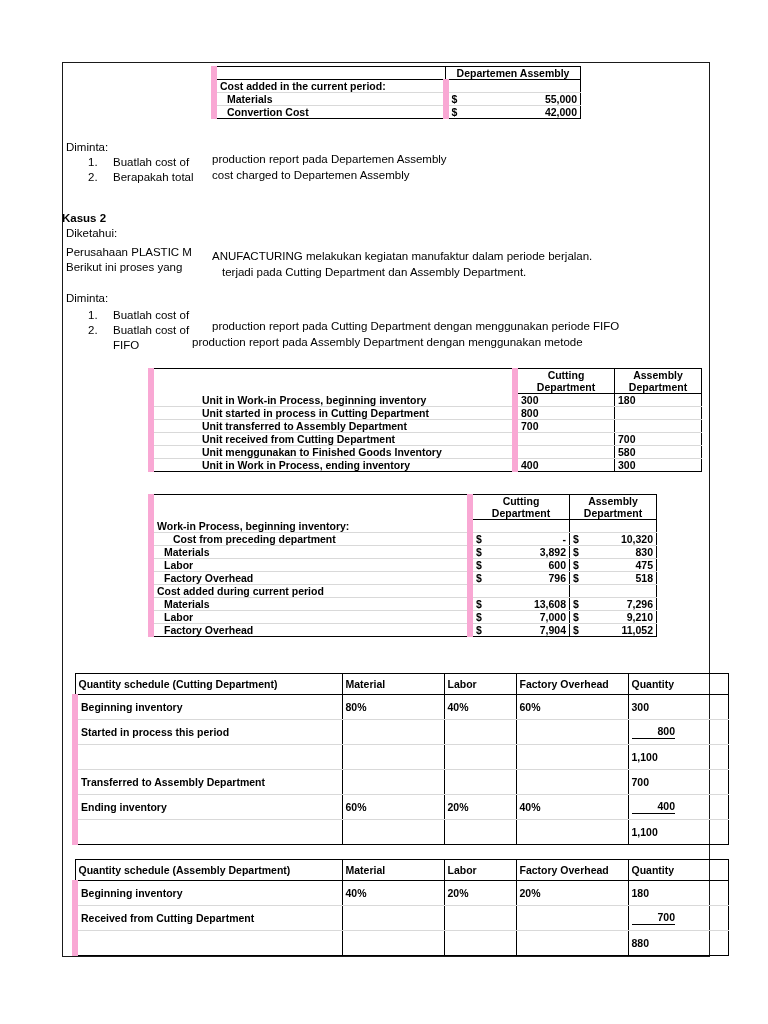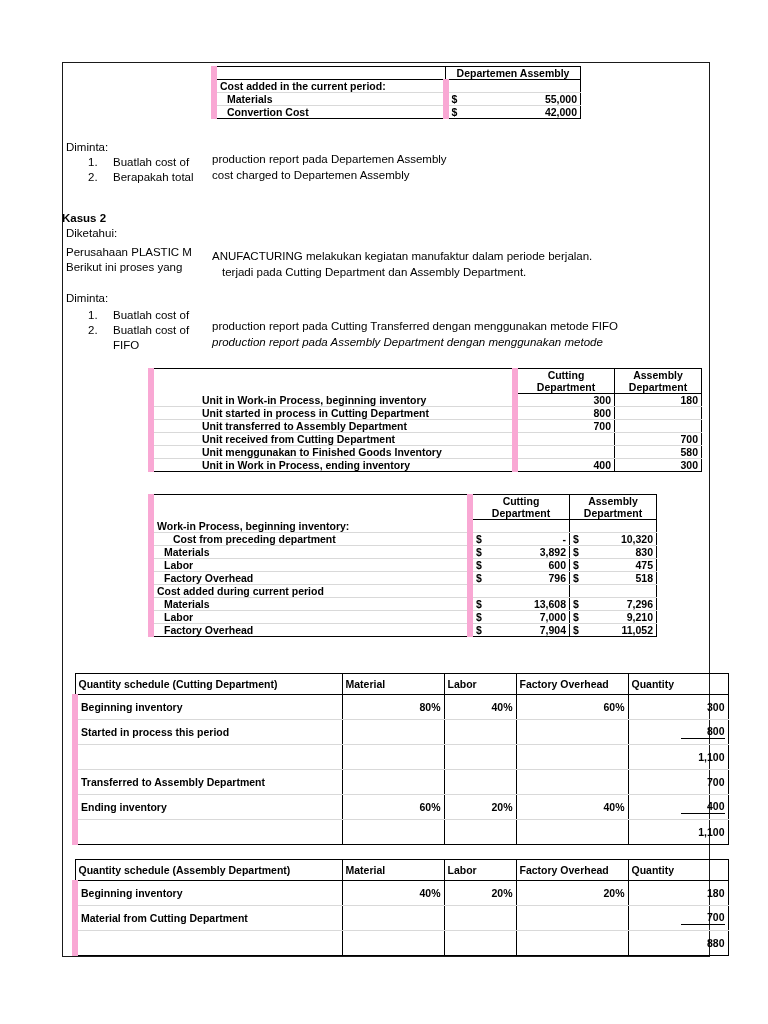--- a/index.html
+++ b/index.html
@@ -67,21 +67,21 @@
     overflow: hidden;
     white-space: nowrap;
   }
   .bd-all { border: 1px solid #000; }
   .hair  { border-bottom: 1px solid #d9d9d9; }
   .lft   { border-left: 6px solid #f9a8d4; }
   .rgt   { border-right: 1px solid #000; }
   .top   { border-top: 1px solid #000; }
   .bot   { border-bottom: 1px solid #000; }
   .ctr   { text-align: center; }
-  .rt    { text-align: right; }
+  .rt    { text-align: left; }
   .lt    { text-align: left; }
 
   
   .money {
     display: flex;
     justify-content: space-between;
     align-items: center;
   }
   .money .cur { padding-right: 4px; }
 
@@ -176,22 +176,22 @@
 
 <div class="prose abs" style="left:66px; top:291px;">Diminta:</div>
 
 <div class="list-num" style="left:88px; top:308px;">1.</div>
 <div class="prose abs" style="left:113px; top:308px;">Buatlah cost of</div>
 
 <div class="list-num" style="left:88px; top:323px;">2.</div>
 <div class="prose abs" style="left:113px; top:323px;">Buatlah cost of</div>
 <div class="prose abs" style="left:113px; top:338px;">FIFO</div>
 
-<div class="overlay" style="left:212px; top:318px;">production report pada Cutting Transferred dengan menggunakan metode FIFO</div>
-<div class="overlay" style="left:212px; top:334px;font-style:italic;">production report pada Assembly Department dengan menggunakan metode</div>
+<div class="overlay" style="left:212px; top:318px;">production report pada Cutting Department dengan menggunakan periode FIFO</div>
+<div class="overlay" style="left:192px; top:334px;">production report pada Assembly Department dengan menggunakan metode</div>
 
 <table class="tbl abs" id="t2">
   <tbody>
       <tr>
     <td class="c0 lft top" rowspan="2"></td>
     <td class="c1 lft rgt top ctr">Cutting</td>
     <td class="c2 rgt top ctr">Assembly</td>
   </tr>
   <tr>
     <td class="c1 lft rgt bot ctr">Department</td>
@@ -427,21 +427,21 @@
   </tr>
 
   <tr>
     <td class="s0 lft rgt hair lt">Beginning inventory</td>
     <td class="s1 rgt hair rt">40%</td>
     <td class="s2 rgt hair rt">20%</td>
     <td class="s3 rgt hair rt">20%</td>
     <td class="s4 rgt hair rt">180</td>
   </tr>
   <tr>
-    <td class="s0 lft rgt hair lt">Material from Cutting Department</td>
+    <td class="s0 lft rgt hair lt">Received from Cutting Department</td>
     <td class="s1 rgt hair rt"></td>
     <td class="s2 rgt hair rt"></td>
     <td class="s3 rgt hair rt"></td>
     <td class="s4 rgt hair rt"><span class="ul-num">700</span></td>
   </tr>
   <tr>
     <td class="s0 lft rgt bot lt"></td>
     <td class="s1 rgt bot rt"></td>
     <td class="s2 rgt bot rt"></td>
     <td class="s3 rgt bot rt"></td>

